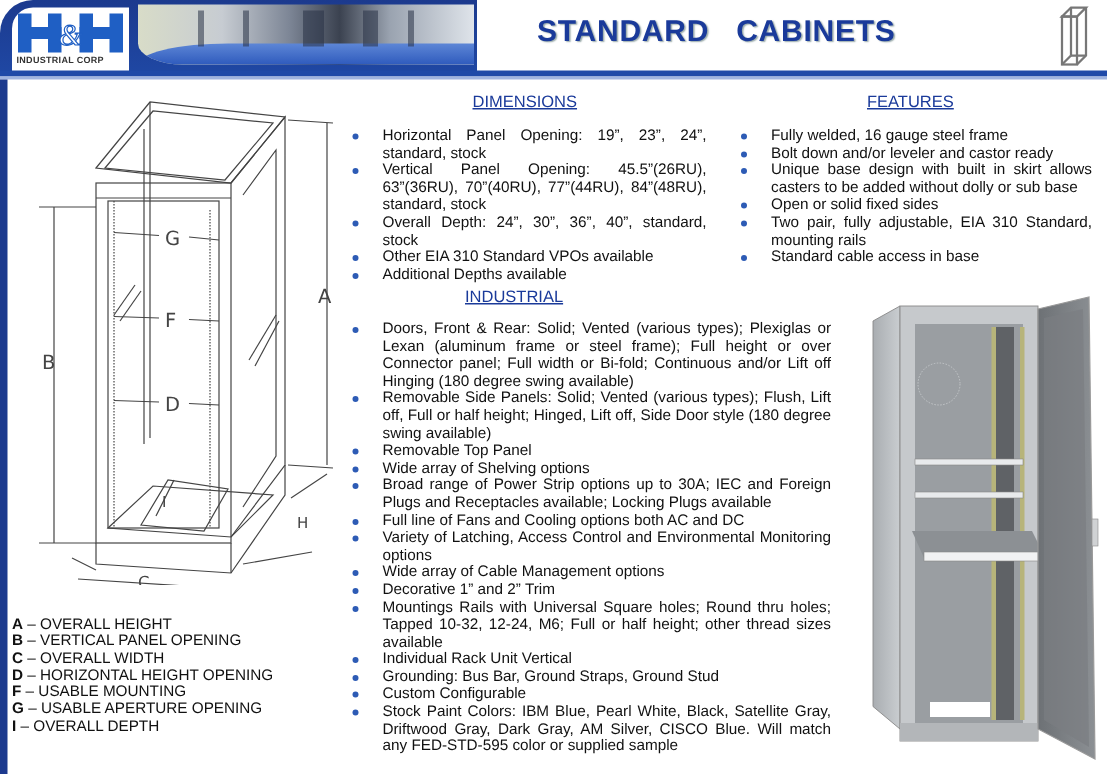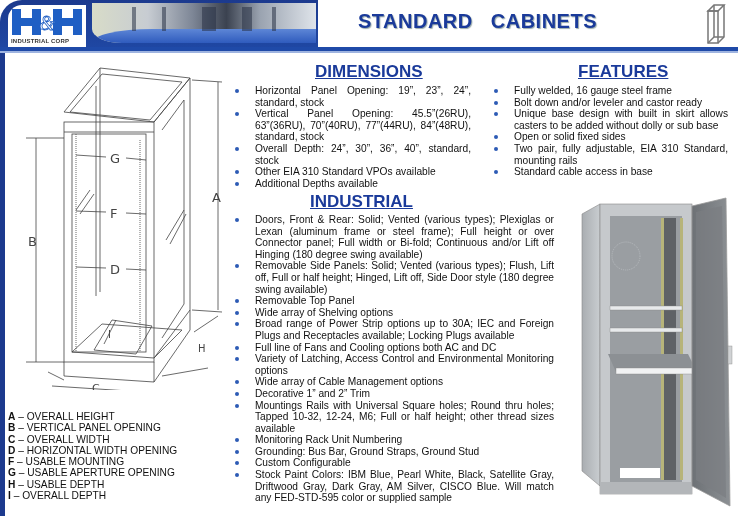--- a/index.html
+++ b/index.html
@@ -27,21 +27,21 @@
   .header-rule2 { position: absolute; left: 0; top: 51px; width: 738px; height: 2px; background: #9fb4e0; }
 
   .left-bar { position: absolute; left: 0; top: 53px; width: 5px; height: 463px; background: #1c3a8e; }
 
   
   .diagram { position: absolute; left: 12px; top: 60px; width: 212px; height: 330px; }
   .legend { position: absolute; left: 8px; top: 411px; width: 216px; text-align: left; font-size: 10.2px; line-height: 11.3px; color: #111; }
   .legend b { font-weight: bold; }
 
   
-  .sec-title { position: absolute; font-size: 17px; font-weight: bold; color: #1a3a9a; text-decoration: underline; }
+  .sec-title { position: absolute; font-size: 11px; font-weight: normal; color: #1a3a9a; text-decoration: underline; }
   ul.blist { position: absolute; list-style: none; font-size: 10.2px; line-height: 11.6px; color: #111; }
   ul.blist li { position: relative; padding-left: 24px; text-align: justify; }
   ul.blist li::before { content: ""; position: absolute; left: 4px; top: 4px; width: 4px; height: 4px; border-radius: 50%; background: #2d5bb5; }
 
   #dimensions-list { left: 231px; top: 85px; width: 240px; }
   #features-list { left: 490px; top: 85px; width: 238px; }
   #accessories-list { left: 231px; top: 214px; width: 323px; }
 
   
   .photo { position: absolute; left: 578px; top: 196px; width: 158px; height: 318px; }
@@ -145,24 +145,23 @@
     <text x="80" y="332" font-size="11">C</text>
     <text x="186" y="292" font-size="10">H</text>
     <text x="96" y="278" font-size="10">I</text>
   </g>
 </svg>
 
 <div class="legend">
   <div><b>A</b><span> – OVERALL HEIGHT</span></div>
   <div><b>B</b><span> – VERTICAL PANEL OPENING</span></div>
   <div><b>C</b><span> – OVERALL WIDTH</span></div>
-  <div><b>D</b><span> – HORIZONTAL WIDTH OPENING</span></div>
+  <div><b>D</b><span> – HORIZONTAL HEIGHT OPENING</span></div>
   <div><b>F</b><span> – USABLE MOUNTING</span></div>
   <div><b>G</b><span> – USABLE APERTURE OPENING</span></div>
-  <div><b>H</b><span> – USABLE DEPTH</span></div>
   <div><b>I</b><span> – OVERALL DEPTH</span></div>
 </div>
 
 <div class="sec-title" style="left:315px; top:62px;">DIMENSIONS</div>
 <ul class="blist" id="dimensions-list">
   <li>Horizontal Panel Opening: 19”, 23”, 24”, standard, stock</li>
   <li>Vertical Panel Opening: 45.5”(26RU), 63”(36RU), 70”(40RU), 77”(44RU), 84”(48RU), standard, stock</li>
   <li>Overall Depth: 24”, 30”, 36”, 40”, standard, stock</li>
   <li>Other EIA 310 Standard VPOs available</li>
   <li>Additional Depths available</li>
@@ -183,21 +182,21 @@
   <li>Doors, Front &amp; Rear: Solid; Vented (various types); Plexiglas or Lexan (aluminum frame or steel frame); Full height or over Connector panel; Full width or Bi-fold; Continuous and/or Lift off Hinging (180 degree swing available)</li>
   <li>Removable Side Panels: Solid; Vented (various types); Flush, Lift off, Full or half height; Hinged, Lift off, Side Door style (180 degree swing available)</li>
   <li>Removable Top Panel</li>
   <li>Wide array of Shelving options</li>
   <li>Broad range of Power Strip options up to 30A; IEC and Foreign Plugs and Receptacles available; Locking Plugs available</li>
   <li>Full line of Fans and Cooling options both AC and DC</li>
   <li>Variety of Latching, Access Control and Environmental Monitoring options</li>
   <li>Wide array of Cable Management options</li>
   <li>Decorative 1” and 2” Trim</li>
   <li>Mountings Rails with Universal Square holes; Round thru holes; Tapped 10-32, 12-24, M6; Full or half height; other thread sizes available</li>
-  <li>Monitoring Rack Unit Numbering</li>
+  <li>Individual Rack Unit Vertical</li>
   <li>Grounding: Bus Bar, Ground Straps, Ground Stud</li>
   <li>Custom Configurable</li>
   <li>Stock Paint Colors: IBM Blue, Pearl White, Black, Satellite Gray, Driftwood Gray, Dark Gray, AM Silver, CISCO Blue. Will match any FED-STD-595 color or supplied sample</li>
 </ul>
 
 <svg class="photo" viewBox="0 0 158 318">
   <defs>
     <linearGradient id="sideG" x1="0" x2="1">
         <stop offset="0" stop-color="#a9adb1"></stop>
         <stop offset="1" stop-color="#c9cdd0"></stop>

